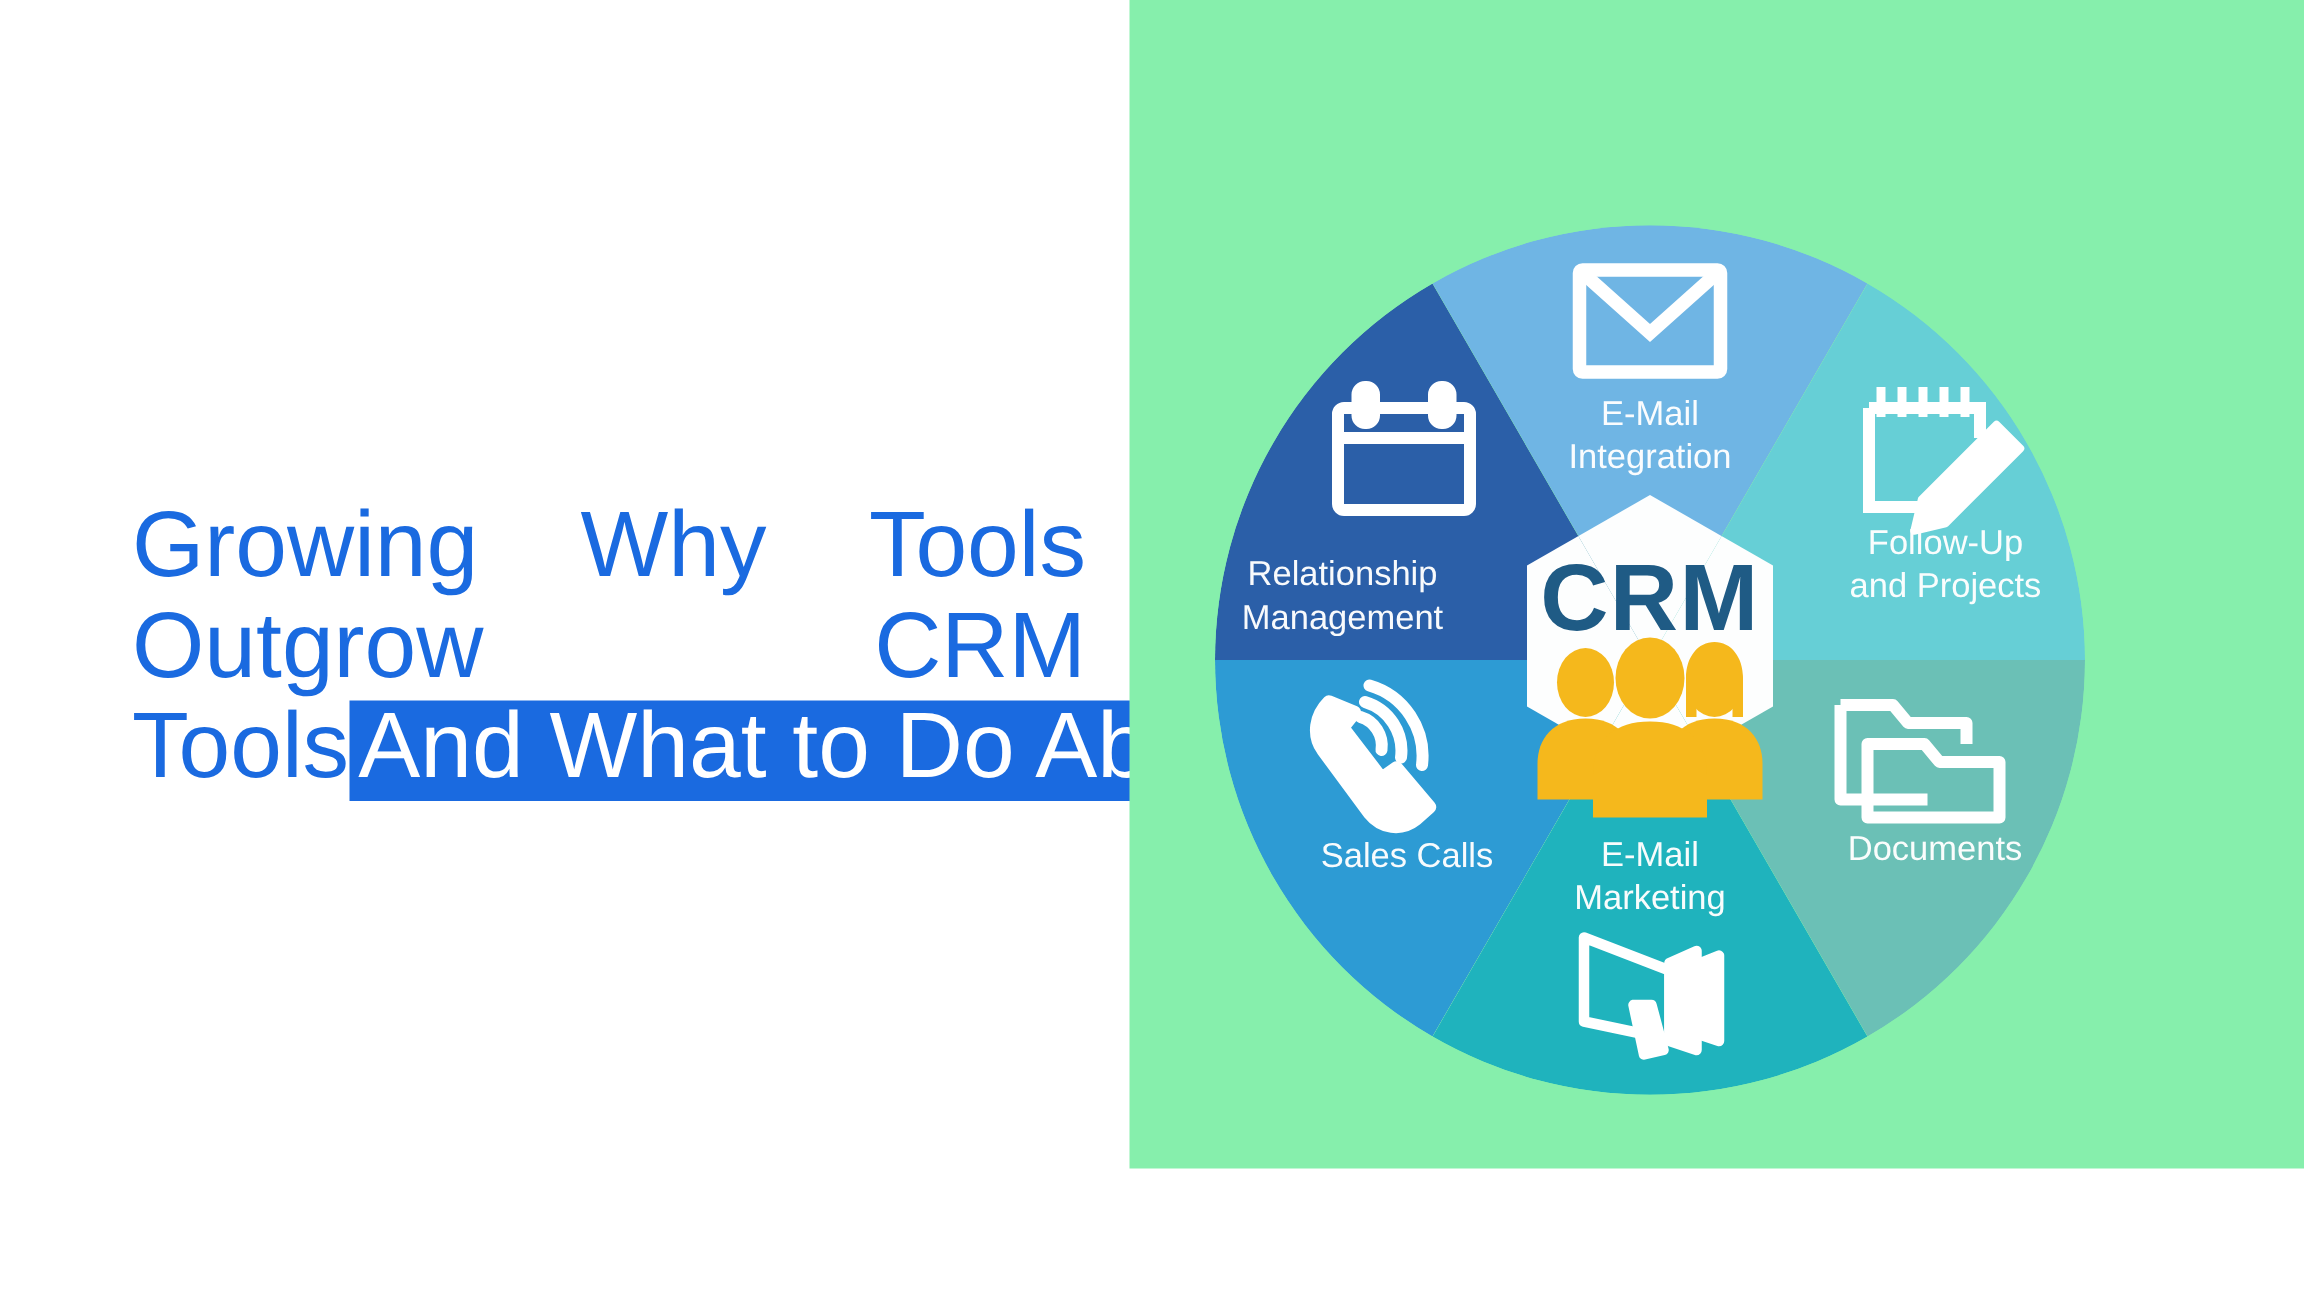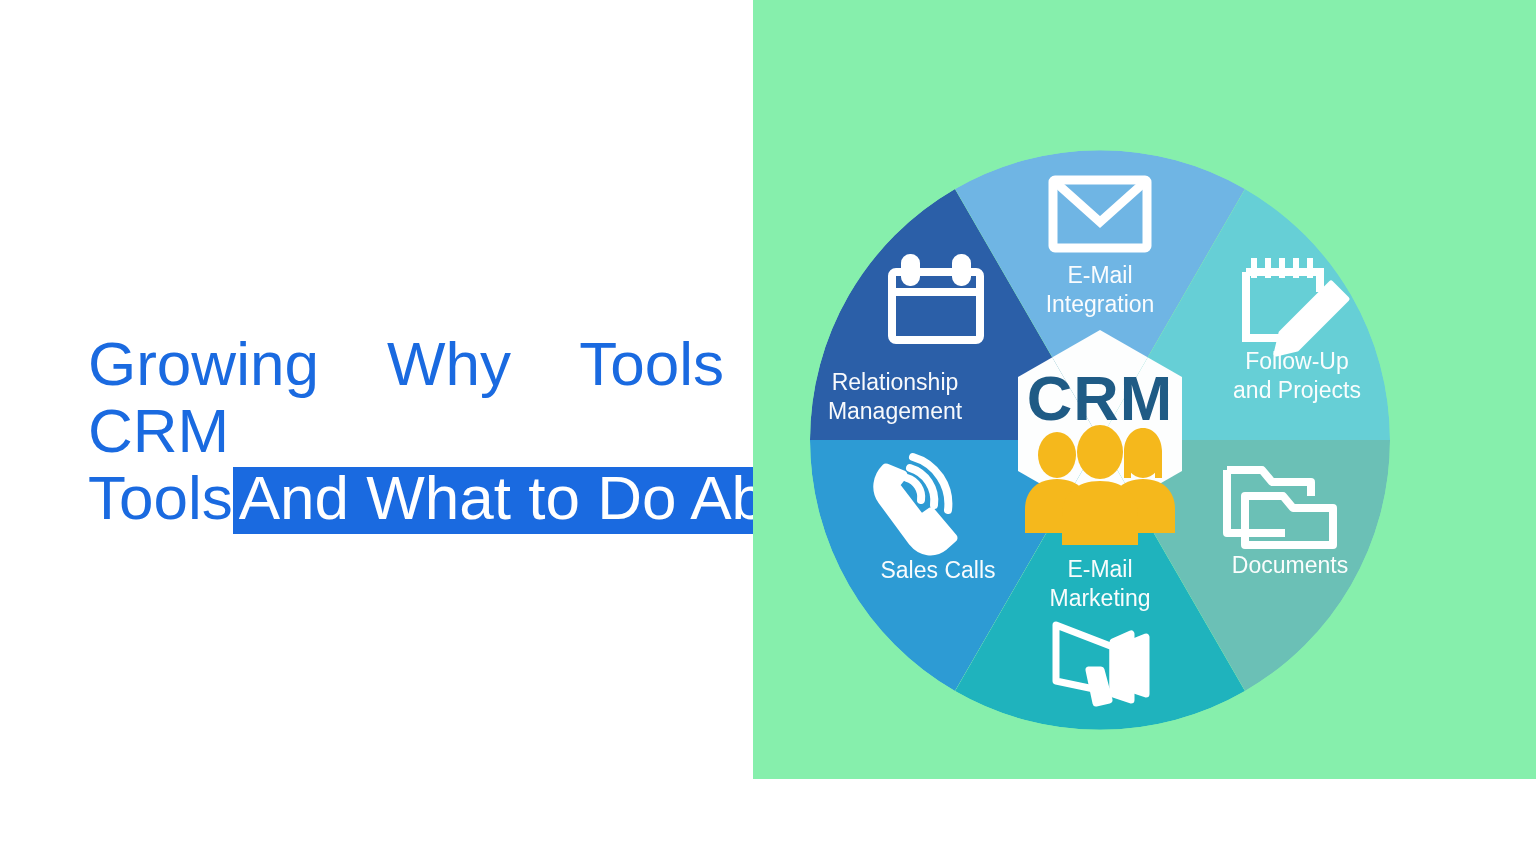--- a/index.html
+++ b/index.html
@@ -82,20 +82,21 @@
 
 <div id="stage">
 
   <div id="headline">
     <div class="hl-line">
       <span class="hl-word">Growing</span>
       <span class="hl-word">Why</span>
       <span class="hl-word">Tools</span>
     </div>
     <div class="hl-line">
+      <span class="hl-word">Outgrow</span>
       <span class="hl-word">CRM</span>
     </div>
     <div class="hl-line last">
       <span class="hl-word">Tools</span>
       <span class="hl-highlight">And What to Do About It</span>
     </div>
   </div>
 
   <div id="imgpanel">
     <svg id="wheel" width="1536" height="864" viewBox="0 0 1536 864">

